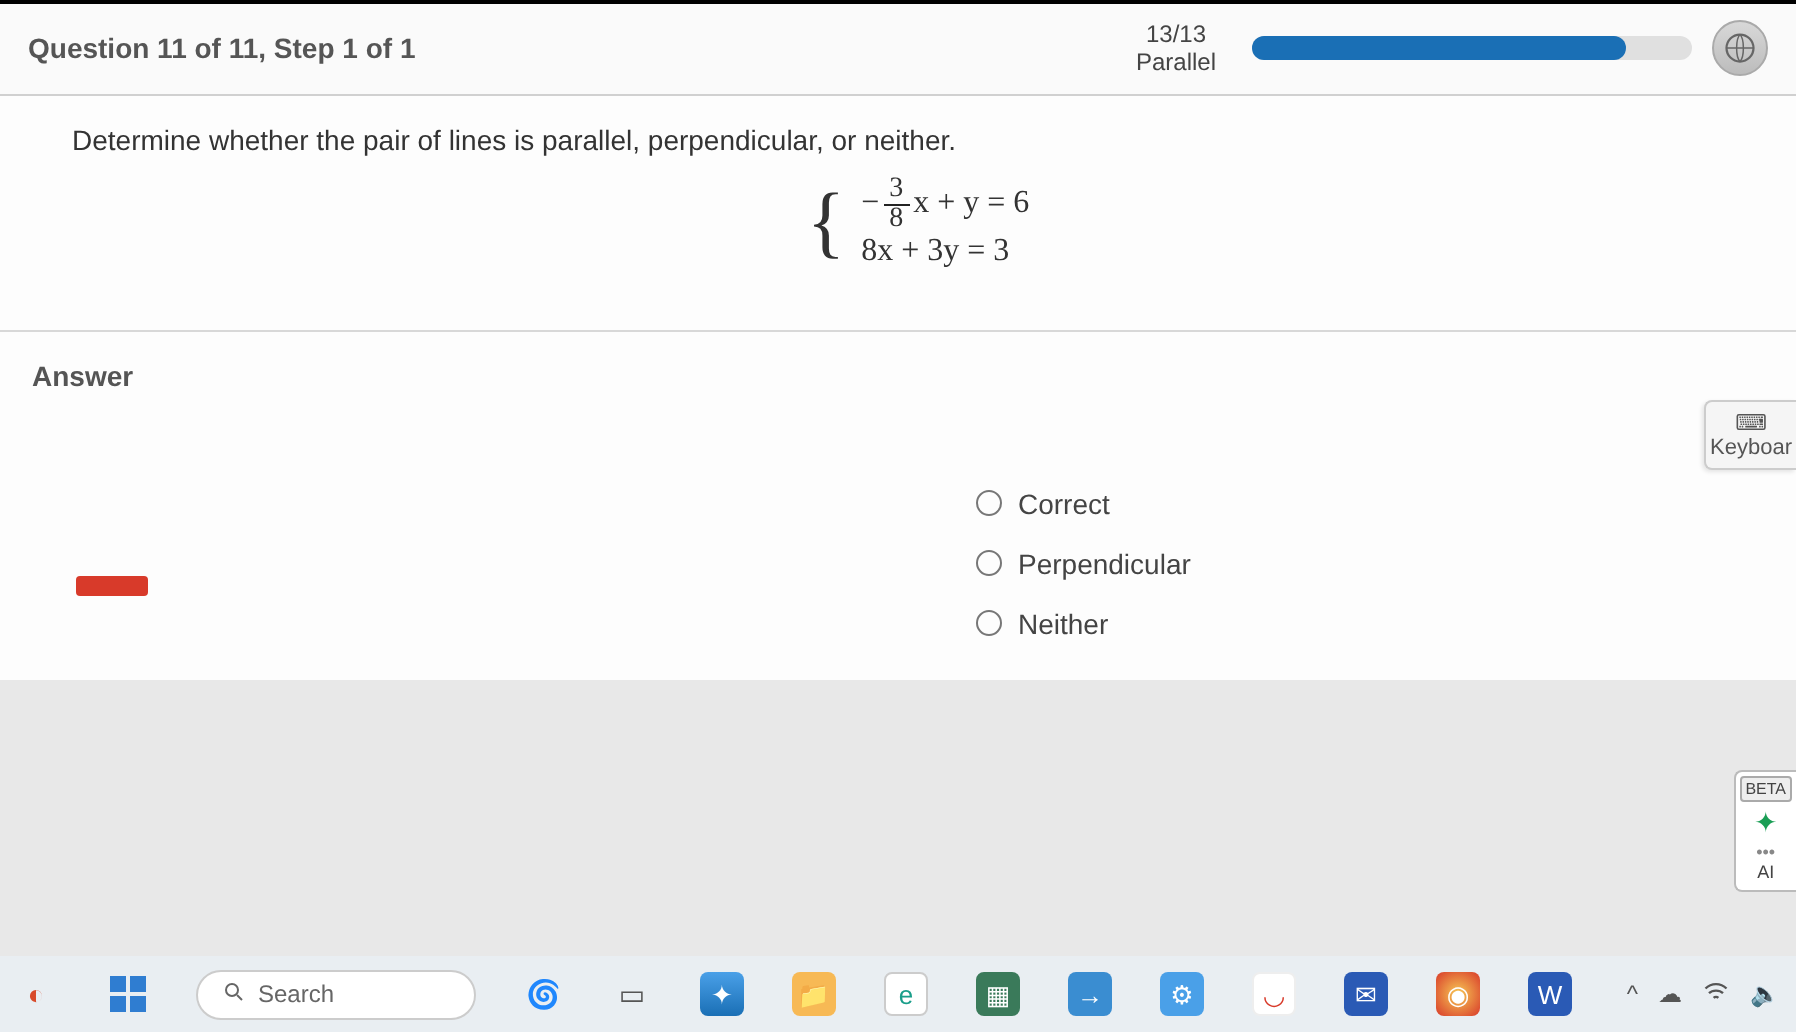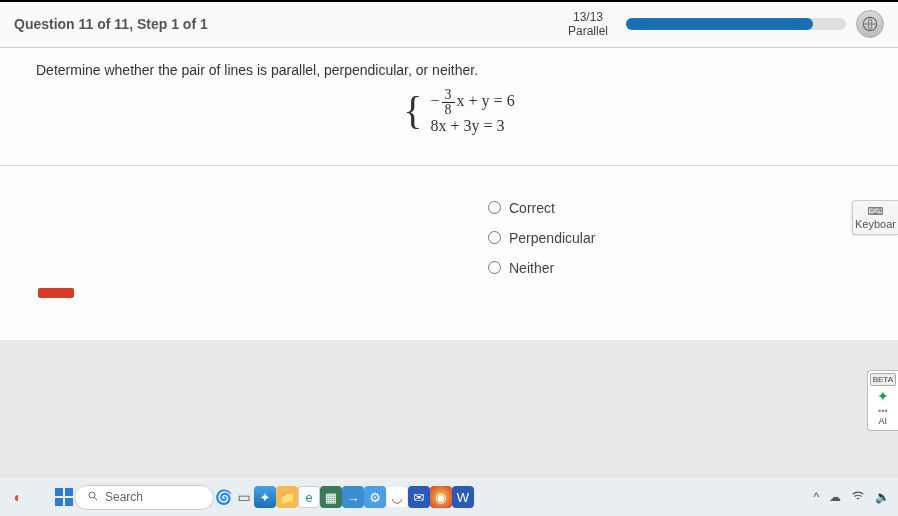--- a/index.html
+++ b/index.html
@@ -60,42 +60,42 @@
   padding:4px 2px; font-size:11px; color:#555; border-radius:4px 0 0 4px;
   box-shadow:-1px 1px 2px rgba(0,0,0,.1);
 }
 .side-tab .ic { text-align:center; font-size:11px; }
 .options { margin: 34px 0 0 488px; }
 .opt { display:flex; align-items:center; gap:8px; margin-bottom:14px; font-size:14px; color:#444; cursor:pointer; }
 .opt .radio {
   width:13px; height:13px; border:1.5px solid #777; border-radius:50%; display:inline-block;
 }
 .beta-tab {
-  position:absolute; right:0; top:368px;
+  position:absolute; right:0; top:383px;
   background:#fff; border:1px solid #bbb; border-right:none;
   border-radius:4px 0 0 4px; padding:2px 2px 4px 2px;
   text-align:center; font-size:9px; color:#444;
 }
 .beta-tab .b { background:#eee; border:1px solid #aaa; border-radius:2px; padding:1px 2px; font-size:8px;}
 .taskbar {
   position:absolute; left:0; right:0; bottom:0;
   height:38px; background:#e9eef2;
   display:flex; align-items:center; gap:6px;
   padding:0 8px;
 }
 .tb-left { display:flex; align-items:center; gap:8px; }
 .tb-icon { width:20px; height:20px; display:flex; align-items:center; justify-content:center; font-size:14px; color:#444;}
 .win { display:grid; grid-template-columns:8px 8px; grid-template-rows:8px 8px; gap:2px;}
 .win span{ background:#2f7dd1; }
 .search-box {
   display:flex; align-items:center; gap:6px;
   background:#fff; border:1px solid #ccc; border-radius:16px;
   padding:4px 12px; font-size:12px; color:#666; width:140px;
 }
-.tb-center { display:flex; align-items:center; gap:0; margin-left:20px;}
+.tb-center { display:flex; align-items:center; gap:24px; margin-left:20px;}
 .app { width:22px; height:22px; border-radius:4px; display:flex; align-items:center; justify-content:center; font-size:13px; color:#fff;}
 .tb-right { margin-left:auto; display:flex; align-items:center; gap:10px; color:#555; font-size:12px;}
 .red-tab { position:absolute; left:38px; bottom:42px; width:36px; height:10px; background:#d83a2a; border-radius:2px;}
 </style>
 </head>
 <body>
 
 <div class="page">
   <div class="header">
     <div class="q-title">Question 11 of 11,  Step 1 of 1</div>
@@ -122,20 +122,23 @@
         <div>
           <span>−</span><span class="frac"><span class="n">3</span><span class="d">8</span></span><span>x + y = 6</span>
         </div>
         <div>8x + 3y = 3</div>
       </span>
     </div>
   </div>
 
   <div class="divider"></div>
 
+  <div class="answer-row">
+    <div class="answer-label">Answer</div>
+  </div>
 
   <div class="side-tab">
     <div class="ic">⌨</div>
     <div>Keyboar</div>
   </div>
 
   <div class="options">
     <label class="opt">
       <span class="radio"></span>
       <span>Correct</span>

